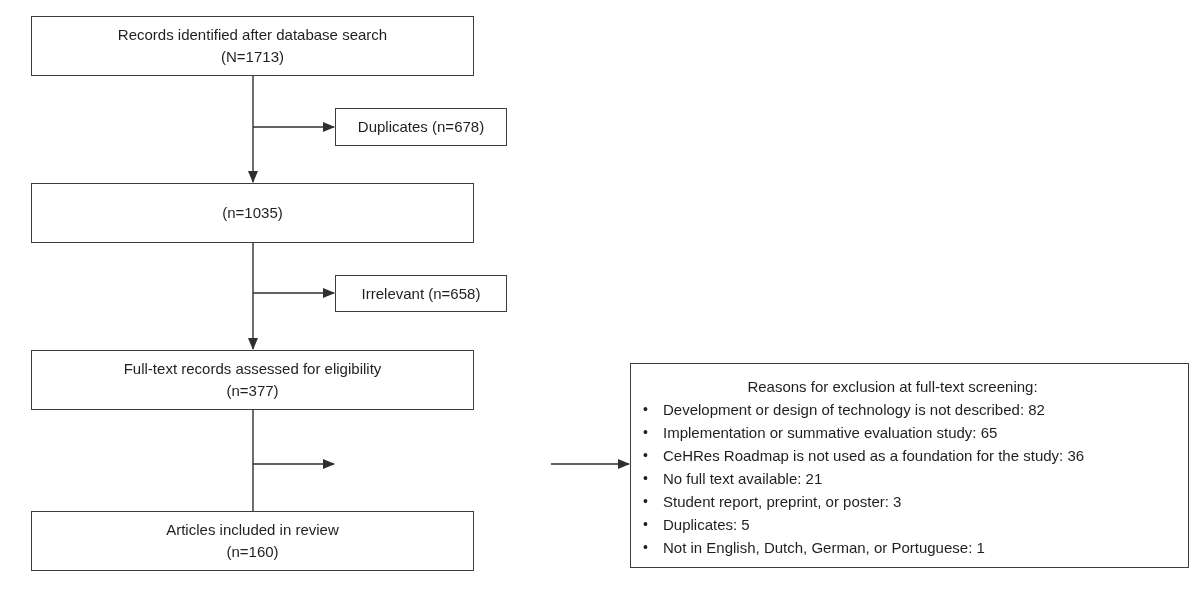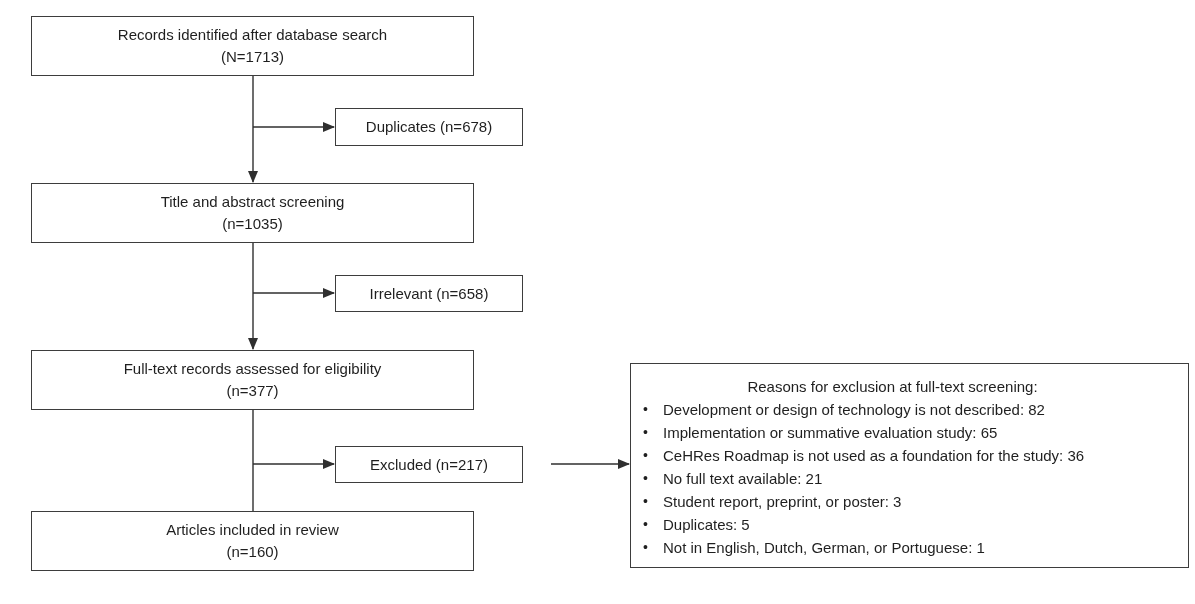--- a/index.html
+++ b/index.html
@@ -15,21 +15,21 @@
     background:#ffffff;
     display:flex;
     flex-direction:column;
     align-items:center;
     justify-content:center;
     text-align:center;
     font-size:15px;
     line-height:22px;
   }
   .main-box{left:14px;width:443px;height:60px;}
-  .side-box{left:318px;width:188px;height:38px;}
+  .side-box{left:318px;width:172px;height:38px;}
 
   .reasons-box{
     position:absolute;
     box-sizing:border-box;
     left:613px;top:363px;width:559px;height:205px;
     border:1.5px solid #3d3d3d;
     background:#ffffff;
     font-size:15px;
     line-height:23px;
     padding:11px 10px 4px 12px;
@@ -64,36 +64,32 @@
   <div class="box main-box" style="top:16px;">
     <span>Records identified after database search</span>
     <span>(N=1713)</span>
   </div>
 
   <div class="box side-box" style="top:108px;">
     <span>Duplicates (n=678)</span>
   </div>
 
   <div class="box main-box" style="top:183px;">
-    <span>Title and abstract screening</span>
     <span>(n=1035)</span>
   </div>
 
   <div class="box side-box" style="top:275px;height:37px;">
     <span>Irrelevant (n=658)</span>
   </div>
 
   <div class="box main-box" style="top:350px;">
     <span>Full-text records assessed for eligibility</span>
     <span>(n=377)</span>
   </div>
 
-  <div class="box side-box" style="top:446px;height:37px;">
-    <span>Excluded (n=217)</span>
-  </div>
 
   <div class="box main-box" style="top:511px;">
     <span>Articles included in review</span>
     <span>(n=160)</span>
   </div>
 
   <div class="reasons-box">
     <div class="rb-title">Reasons for exclusion at full-text screening:</div>
     <div class="rb-item">
       <span class="rb-bullet">•</span>

